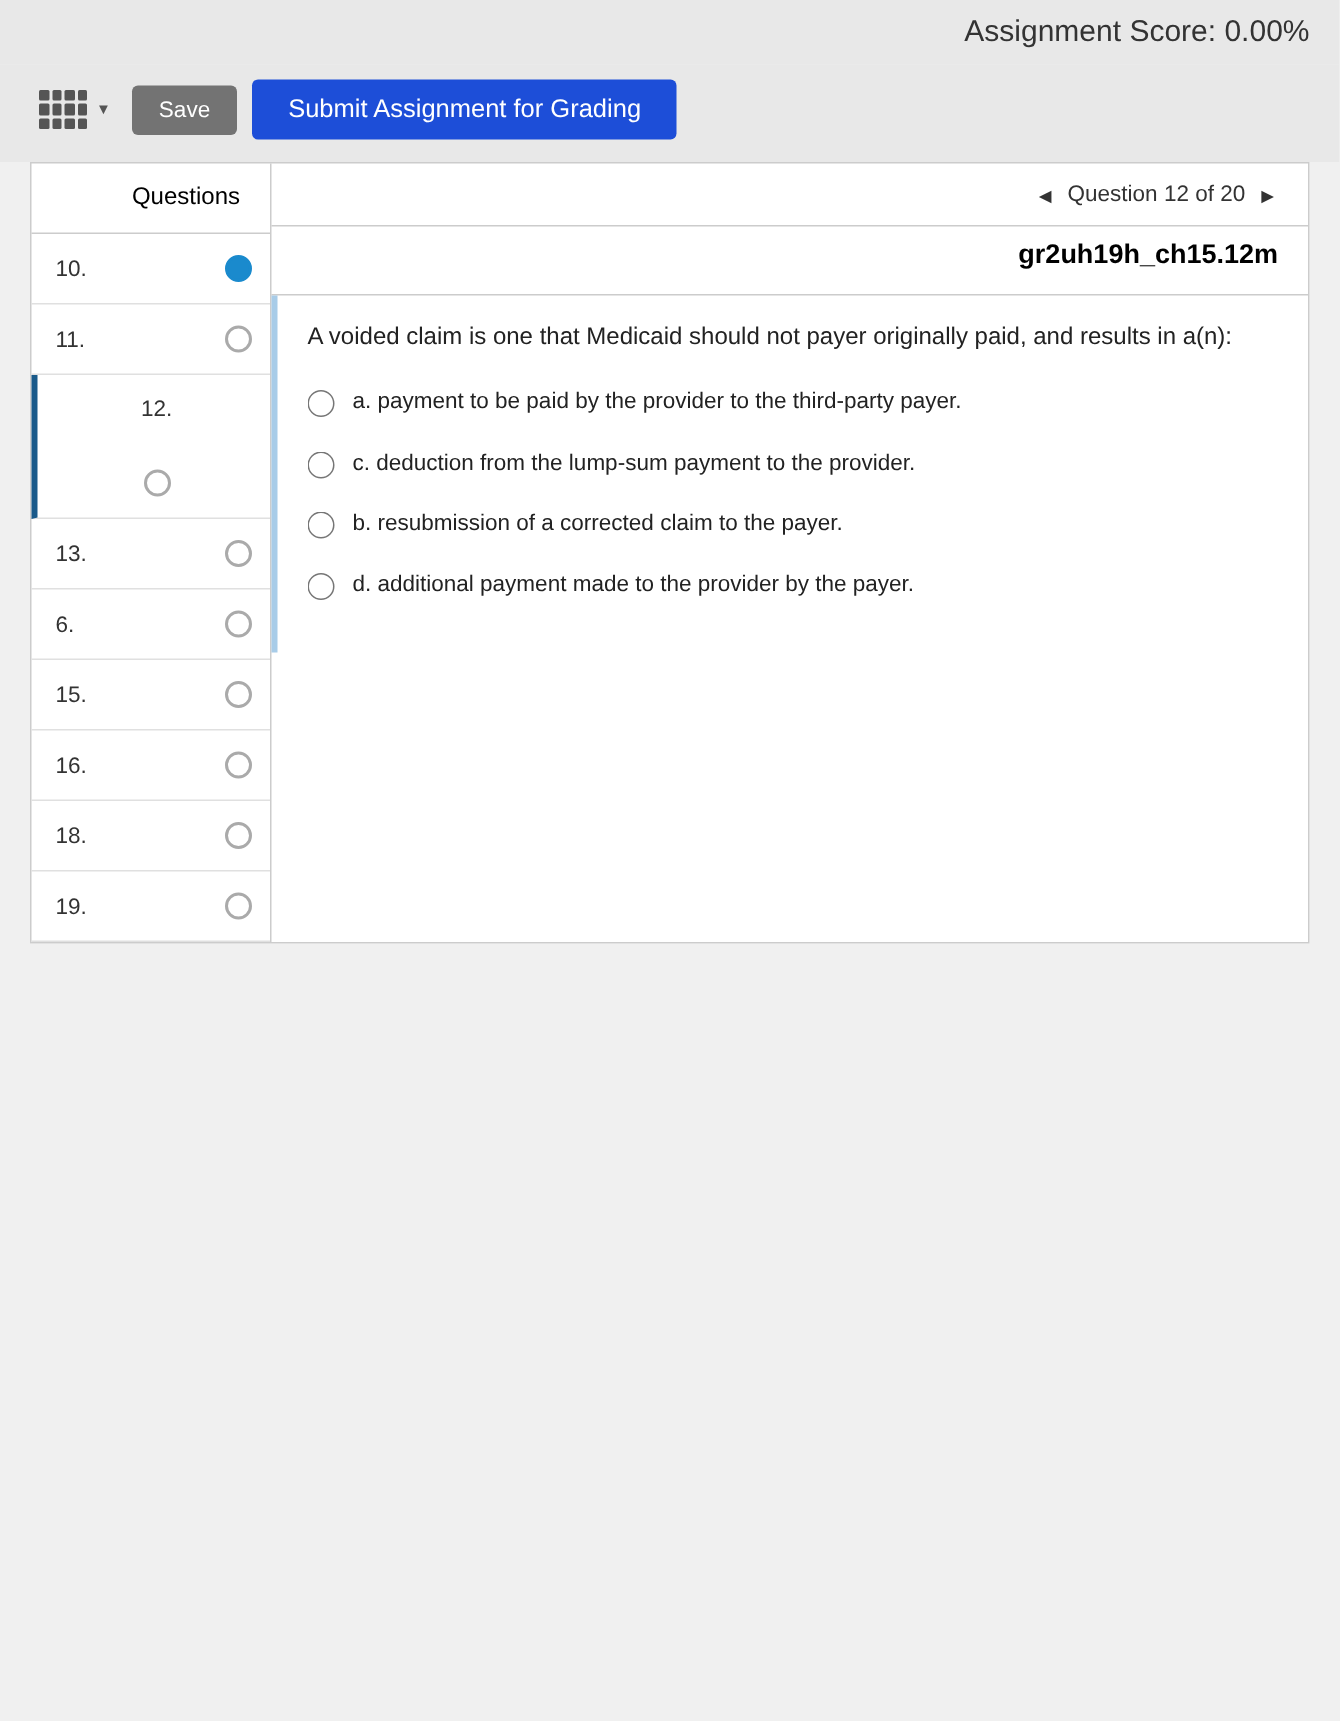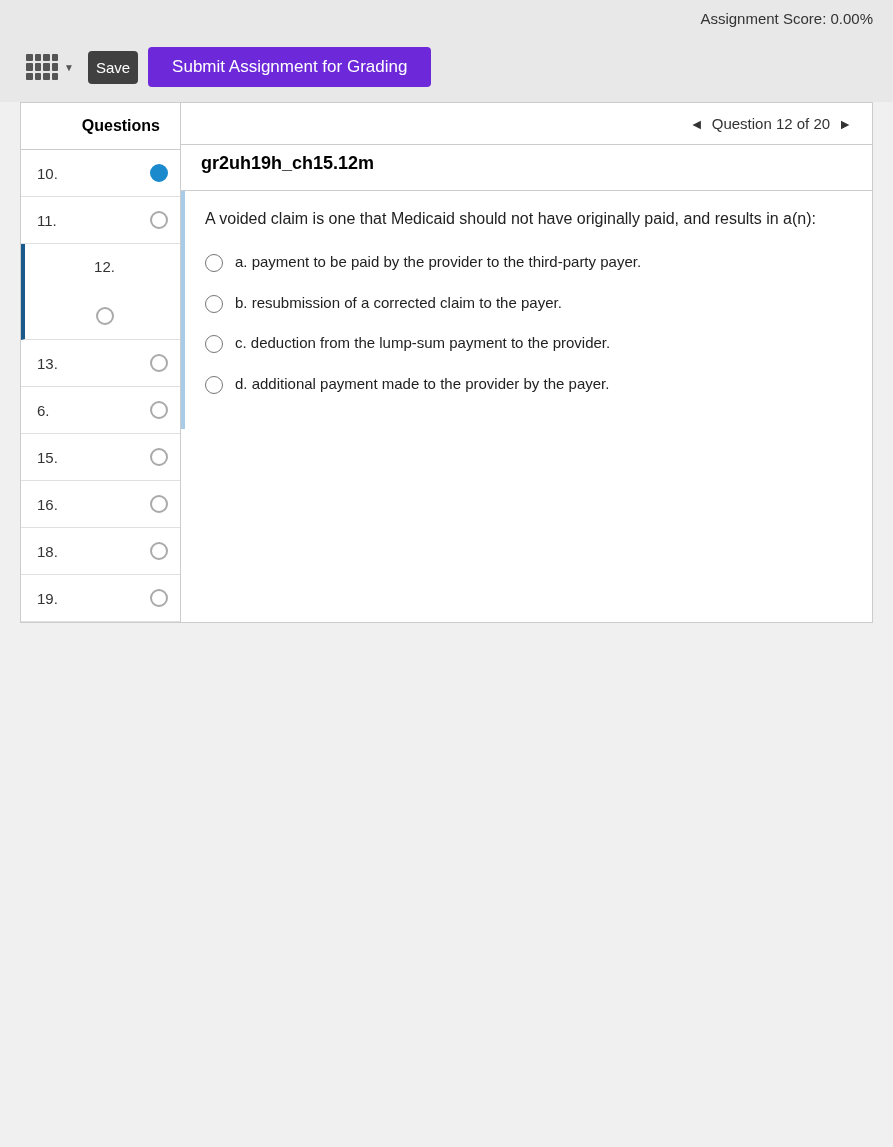--- a/index.html
+++ b/index.html
@@ -12,21 +12,21 @@
 
     .top-bar {
       background: #e8e8e8;
       padding: 10px 20px;
       display: flex;
       align-items: center;
       justify-content: flex-end;
     }
 
     .assignment-score {
-      font-size: 15px;
+      font-size: 20px;
       color: #333;
     }
 
     .toolbar {
       background: #e8e8e8;
       padding: 10px 20px 15px 20px;
       display: flex;
       align-items: center;
       gap: 10px;
     }
@@ -61,32 +61,32 @@
       background: #555;
       border-radius: 1px;
     }
 
     .dropdown-arrow {
       font-size: 10px;
       color: #555;
     }
 
     .btn-save {
-      background: #404040;
+      background: #737373;
       color: white;
       border: none;
-      padding: 8px 8px;
+      padding: 8px 18px;
       font-size: 15px;
       border-radius: 4px;
       cursor: pointer;
       font-weight: normal;
     }
 
     .btn-submit {
-      background: #6d28d9;
+      background: #1d4ed8;
       color: white;
       border: none;
       padding: 10px 24px;
       font-size: 17px;
       border-radius: 4px;
       cursor: pointer;
       font-weight: normal;
     }
 
     .main-content {
@@ -101,21 +101,21 @@
 
     
     .questions-sidebar {
       width: 160px;
       border-right: 1px solid #ccc;
       flex-shrink: 0;
     }
 
     .questions-header {
       padding: 14px 10px;
-      font-weight: bold;
+      font-weight: normal;
       font-size: 16px;
       border-bottom: 1px solid #ccc;
       text-align: right;
       padding-right: 20px;
     }
 
     .question-item {
       display: flex;
       align-items: center;
       justify-content: space-between;
@@ -171,20 +171,21 @@
       cursor: pointer;
       font-size: 14px;
       color: #333;
     }
 
     .question-id {
       padding: 8px 20px 16px 20px;
       font-size: 18px;
       font-weight: bold;
       border-bottom: 1px solid #ccc;
+      text-align: right;
     }
 
     .question-body {
       padding: 16px 20px;
       border-left: 4px solid #a8cce8;
     }
 
     .question-text {
       font-size: 16px;
       line-height: 1.5;
@@ -294,35 +295,35 @@
     </div>
 
     <div class="question-content">
       <div class="question-nav">
         <span class="nav-arrow">◄</span>
         <span>Question 12 of 20</span>
         <span class="nav-arrow">►</span>
       </div>
       <div class="question-id">gr2uh19h_ch15.12m</div>
       <div class="question-body">
-        <p class="question-text">A voided claim is one that Medicaid should not have originally paid, and results in a(n):</p>
+        <p class="question-text">A voided claim is one that Medicaid should not payer originally paid, and results in a(n):</p>
 
         <div class="answer-option">
           <input type="radio" name="q12" id="q12a" style="">
           <label class="answer-text" for="q12a">a. payment to be paid by the provider to the third-party payer.</label>
         </div>
 
         <div class="answer-option">
+          <input type="radio" name="q12" id="q12c" style="">
+          <label class="answer-text" for="q12c">c. deduction from the lump-sum payment to the provider.</label>
+        </div>
+
+        <div class="answer-option">
           <input type="radio" name="q12" id="q12b" style="">
           <label class="answer-text" for="q12b">b. resubmission of a corrected claim to the payer.</label>
-        </div>
-
-        <div class="answer-option">
-          <input type="radio" name="q12" id="q12c" style="">
-          <label class="answer-text" for="q12c">c. deduction from the lump-sum payment to the provider.</label>
         </div>
 
         <div class="answer-option">
           <input type="radio" name="q12" id="q12d" style="">
           <label class="answer-text" for="q12d">d. additional payment made to the provider by the payer.</label>
         </div>
       </div>
     </div>
 
   </div>

